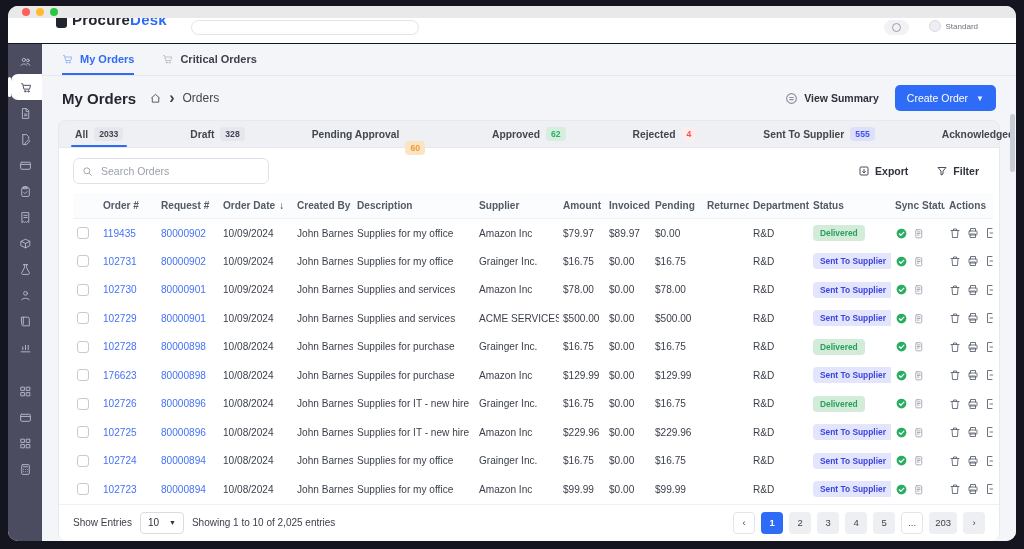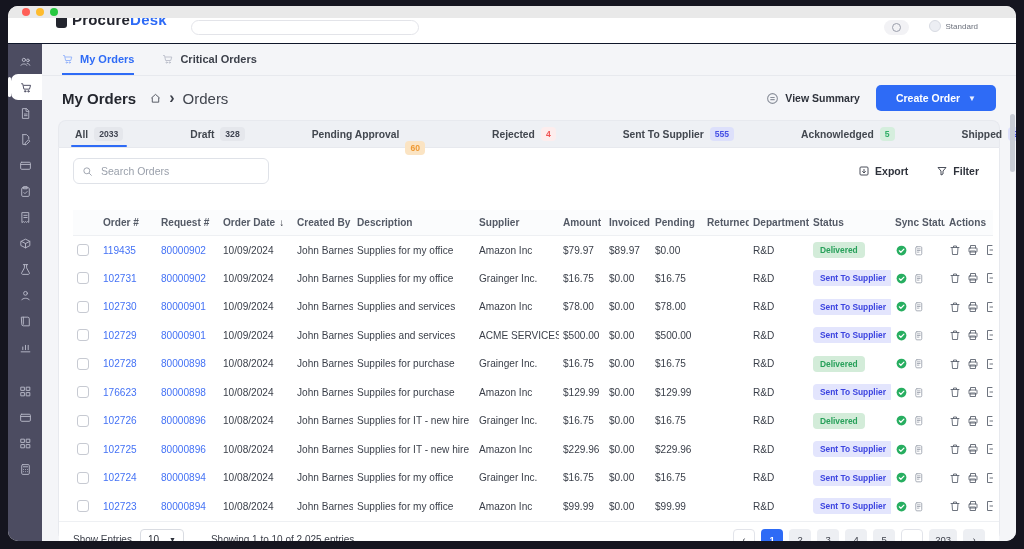--- a/index.html
+++ b/index.html
@@ -38,26 +38,26 @@
   .tab{display:flex;align-items:center;gap:6px;font-size:11px;font-weight:700;color:#3d414b;padding-bottom:8px;border-bottom:2px solid transparent;cursor:default;}
   .tab svg{width:12px;height:12px;color:#b9bcc8;}
   .tab.active{color:#2e6bf6;border-bottom-color:#2e6bf6;}
   .tab.active svg{color:#8fb0fb;}
   
   .page-head{display:flex;align-items:center;padding:9px 20px 7px;flex:0 0 auto;}
   .page-title{font-size:15px;font-weight:800;color:#23262e;margin-right:14px;}
   .crumb{display:flex;align-items:center;gap:8px;color:#4b505b;}
   .crumb svg{width:11px;height:11px;}
   .crumb-sep{color:#3d414b;font-weight:700;}
-  .crumb-cur{font-size:15px;color:#42464f;}
+  .crumb-cur{font-size:12px;color:#42464f;}
   .head-right{margin-left:auto;display:flex;align-items:center;gap:16px;}
   .view-summary{display:flex;align-items:center;gap:6px;font-size:10.5px;font-weight:700;color:#2e323b;}
   .view-summary svg{width:13px;height:13px;color:#8a8f9a;}
-  .btn-primary{background:#2e6bf6;color:#fff;font-size:10.5px;font-weight:700;border:none;border-radius:5px;
-    padding:7px 20px;display:flex;align-items:center;gap:8px;cursor:pointer;}
+  .btn-primary{background:#2e6bf6;color:#fff;font-size:10.5px;font-weight:400;border:none;border-radius:5px;
+    padding:7px 12px;display:flex;align-items:center;gap:8px;cursor:pointer;}
   .btn-primary .chev{font-size:8px;opacity:.9;}
   
   .card{margin:2px 16px 0;display:flex;flex-direction:column;flex:1;min-height:0;}
   .status-tabs{display:flex;align-items:stretch;background:#eef0f4;border:1px solid #e7e9ee;border-bottom:none;
     border-radius:8px 8px 0 0;padding:0 4px;height:27px;flex:0 0 auto;gap:43px;}
   .stab{display:flex;align-items:center;gap:6px;padding:0 12px;font-size:10.3px;font-weight:700;color:#42474f;position:relative;cursor:default;white-space:nowrap;}
   .stab.active::after{content:"";position:absolute;left:8px;right:8px;bottom:0;height:2px;background:#2e6bf6;border-radius:2px;}
   .count{font-size:8.6px;font-weight:700;padding:2px 5px;border-radius:4px;min-width:8px;text-align:center;}
   .c-gray{background:#e5e7ec;color:#3f4350;} .c-orange{background:#fbe4c3;color:#ef9a35;margin-top:28px;}
   .c-green{background:#d5eedd;color:#2fae66;} .c-blue{background:#dde0fb;color:#4650e5;}
@@ -66,40 +66,40 @@
   
   .toolbar{display:flex;align-items:center;flex:0 0 auto;}
   .search-box{width:196px;height:26px;border:1px solid #dfe2e8;border-radius:6px;display:flex;align-items:center;gap:6px;padding:0 8px;}
   .search-box svg{width:11px;height:11px;color:#9aa0ab;flex:0 0 auto;}
   .search-box input{border:none;outline:none;font-size:10.5px;color:#3a3f49;width:100%;font-family:inherit;}
   .search-box input::placeholder{color:#9aa0ab;}
   .tool-right{margin-left:auto;display:flex;align-items:flex-end;gap:16px;}
   .tool-btn{display:flex;align-items:center;gap:5px;font-size:10.5px;font-weight:700;color:#2e323b;background:none;border:none;cursor:pointer;font-family:inherit;}
   .tool-btn svg{width:12px;height:12px;color:#4a4f5a;}
   
-  table{width:100%;border-collapse:collapse;table-layout:fixed;margin-top:26px;flex:0 0 auto;}
+  table{width:100%;border-collapse:collapse;table-layout:fixed;margin-top:9px;flex:0 0 auto;}
   thead th{font-size:10.1px;font-weight:700;color:#545a66;text-align:left;padding:7px 4px;border-bottom:1px solid #eef0f3;background:#fbfcfd;white-space:nowrap;overflow:hidden;}
   tbody td{font-size:10.1px;color:#3a3f49;padding:0 4px;height:28.5px;white-space:nowrap;overflow:hidden;}
   .sort-ic{font-size:10px;color:#2e323b;margin-left:4px;}
   a.lnk{color:#4472f5;text-decoration:none;}
   .cb{display:inline-block;width:12px;height:12px;border:1px solid #c7cad2;border-radius:3px;background:#fff;vertical-align:middle;}
   .badge{display:inline-block;font-size:8.4px;font-weight:700;padding:3px 7px;border-radius:4px;white-space:nowrap;}
   .b-delivered{background:#d3ecd9;color:#27a05a;}
   .b-sent{background:#e3e5fd;color:#3c44e0;}
   .sync-wrap{display:flex;align-items:center;gap:4px;}
   .sync-wrap svg{width:13px;height:13px;}
   .ic-green{color:#27ae60;} .ic-gray{color:#a6abb5;}
   .act-wrap{display:flex;align-items:center;gap:6px;color:#5d6470;}
   .act-wrap svg{width:12px;height:12px;}
   
   .pag{display:flex;align-items:center;border-top:1px solid #eef0f3;margin:auto -14px 0;padding:7px 14px;flex:0 0 auto;background:#fff;border-radius:0 0 8px 8px;}
   .pag-label{font-size:10px;color:#3d414b;}
   .page-size{width:44px;height:22px;border:1px solid #d9dce2;border-radius:4px;margin:0 8px;display:flex;align-items:center;justify-content:space-between;padding:0 7px;font-size:10px;color:#2e323b;}
   .page-size .chev{font-size:7px;color:#2e323b;}
-  .pag-summary{font-size:10px;color:#3d414b;margin-left:19px;text-decoration:underline;}
+  .pag-summary{font-size:10px;color:#3d414b;margin-left:0;}
   .pager{margin-left:auto;display:flex;gap:6px;}
   .pg{min-width:22px;height:22px;border-radius:4px;display:flex;align-items:center;justify-content:center;font-size:9.5px;color:#3d414b;background:#edeff3;border:1px solid transparent;padding:0 5px;cursor:pointer;}
   .pg.ghost{background:#fff;border-color:#e2e4ea;}
   .pg.active{background:#2e6bf6;color:#fff;font-weight:700;}
   .scroll-thumb{position:absolute;right:1px;top:70px;width:5px;height:58px;border-radius:3px;background:#c9cdd6;}
 </style>
 </head>
 <body>
 
 <div class="window">
@@ -327,20 +327,24 @@
             </div>
             <div class="stab">
               <span>Draft</span>
               <span class="count c-gray">328</span>
             </div>
             <div class="stab">
               <span>Pending Approval</span>
               <span class="count c-orange">60</span>
             </div>
             <div class="stab">
+              <span>Approved</span>
+              <span class="count c-green">62</span>
+            </div>
+            <div class="stab">
               <span>Rejected</span>
               <span class="count c-red">4</span>
             </div>
             <div class="stab">
               <span>Sent To Supplier</span>
               <span class="count c-blue">555</span>
             </div>
             <div class="stab">
               <span>Acknowledged</span>
               <span class="count c-green">5</span>

